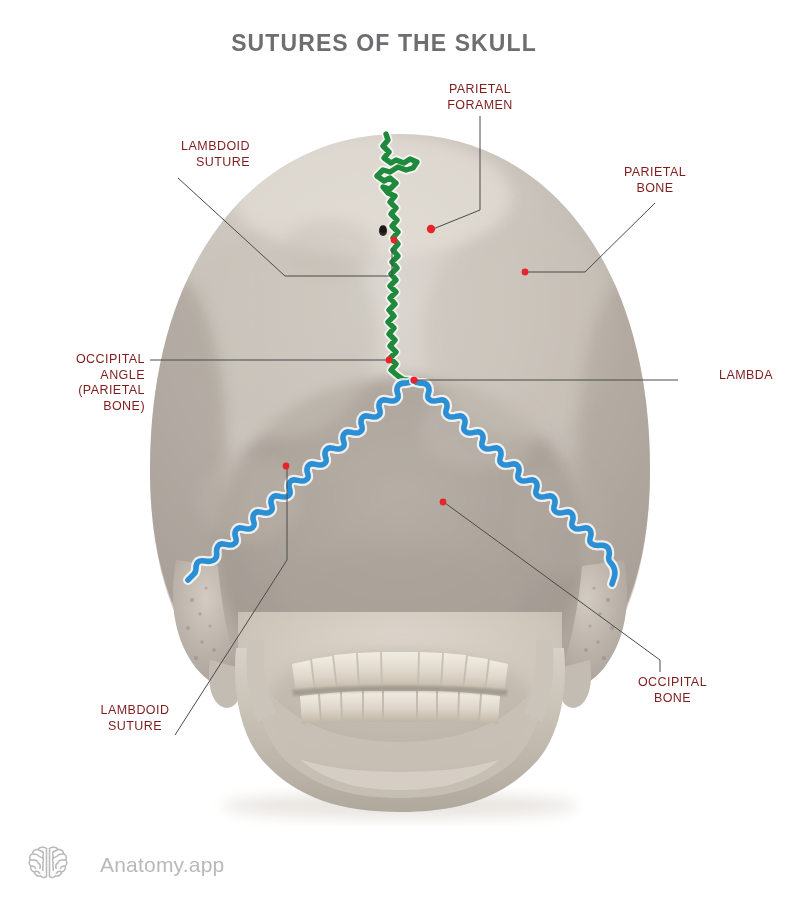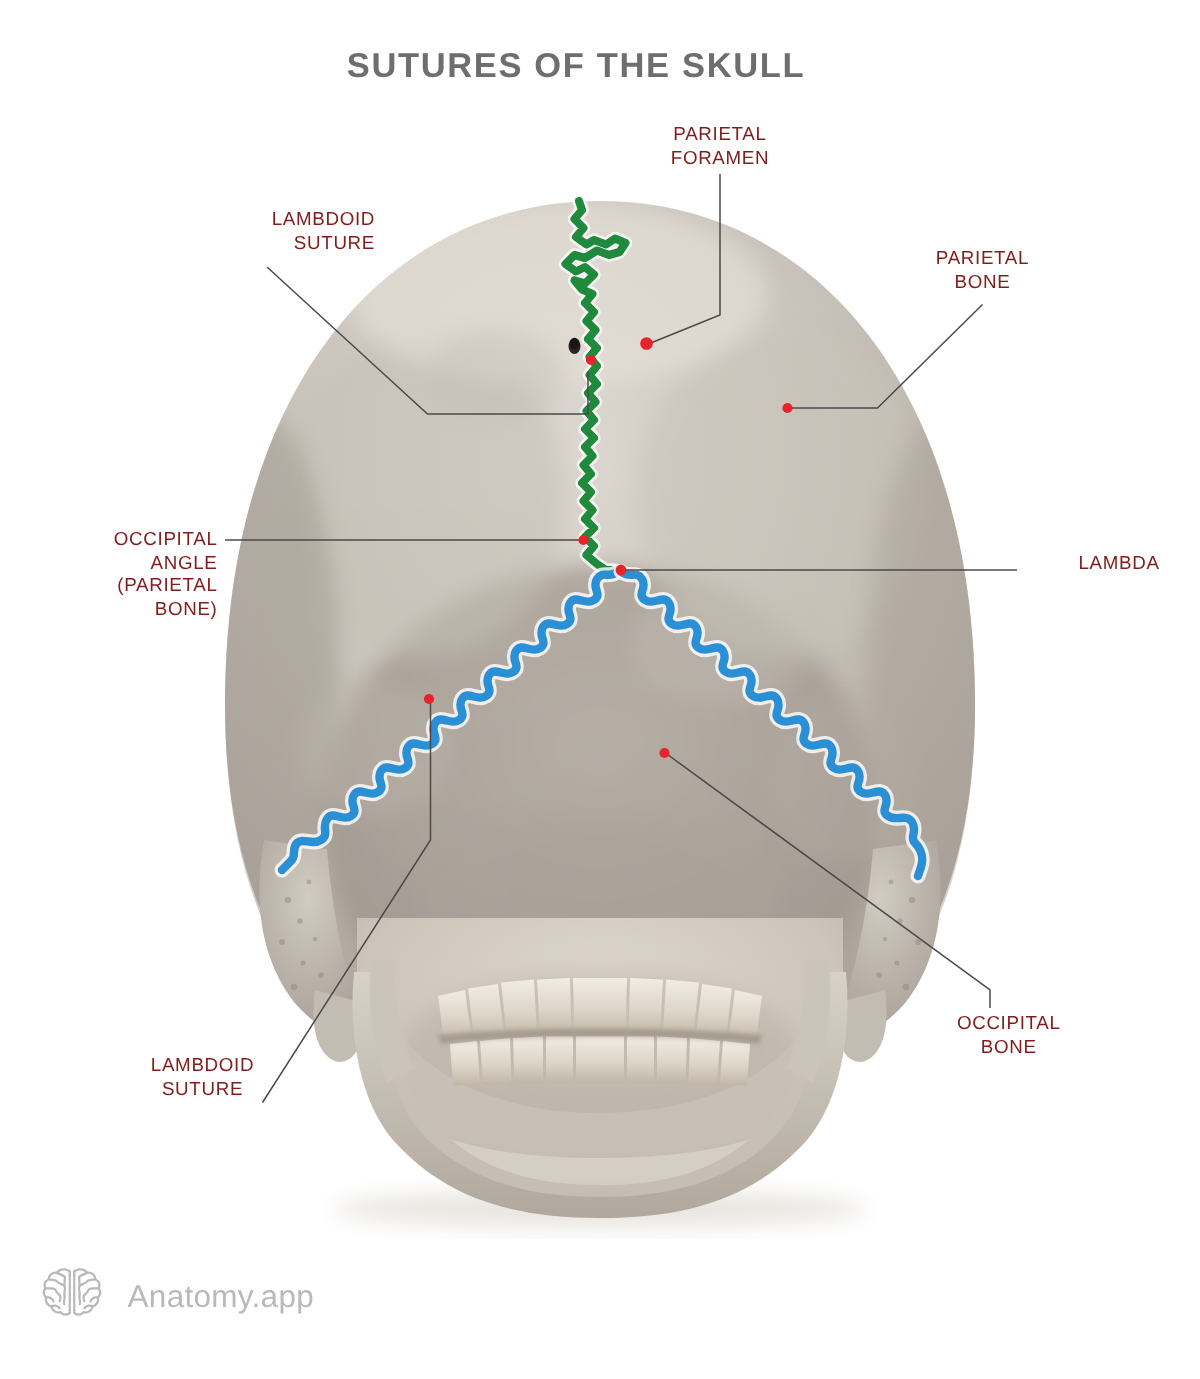--- a/index.html
+++ b/index.html
@@ -54,21 +54,21 @@
   #label-lambda           { top: 368px; left: 683px; width: 110px; }
   #label-occipital-bone   { top: 675px; left: 600px; width: 145px; }
   #label-lambdoid-suture  { top: 703px; left: 55px;  width: 160px; text-align: center; }
 
   
   #footer {
     position: absolute;
     left: 26px; bottom: 30px;
     display: flex;
     align-items: center;
-    gap: 15px;
+    gap: 30px;
   }
   #brand-text {
     font-size: 21px;
     letter-spacing: 0.2px;
     color: #b9b9bb;
   }
 </style>
 </head>
 <body>
 

